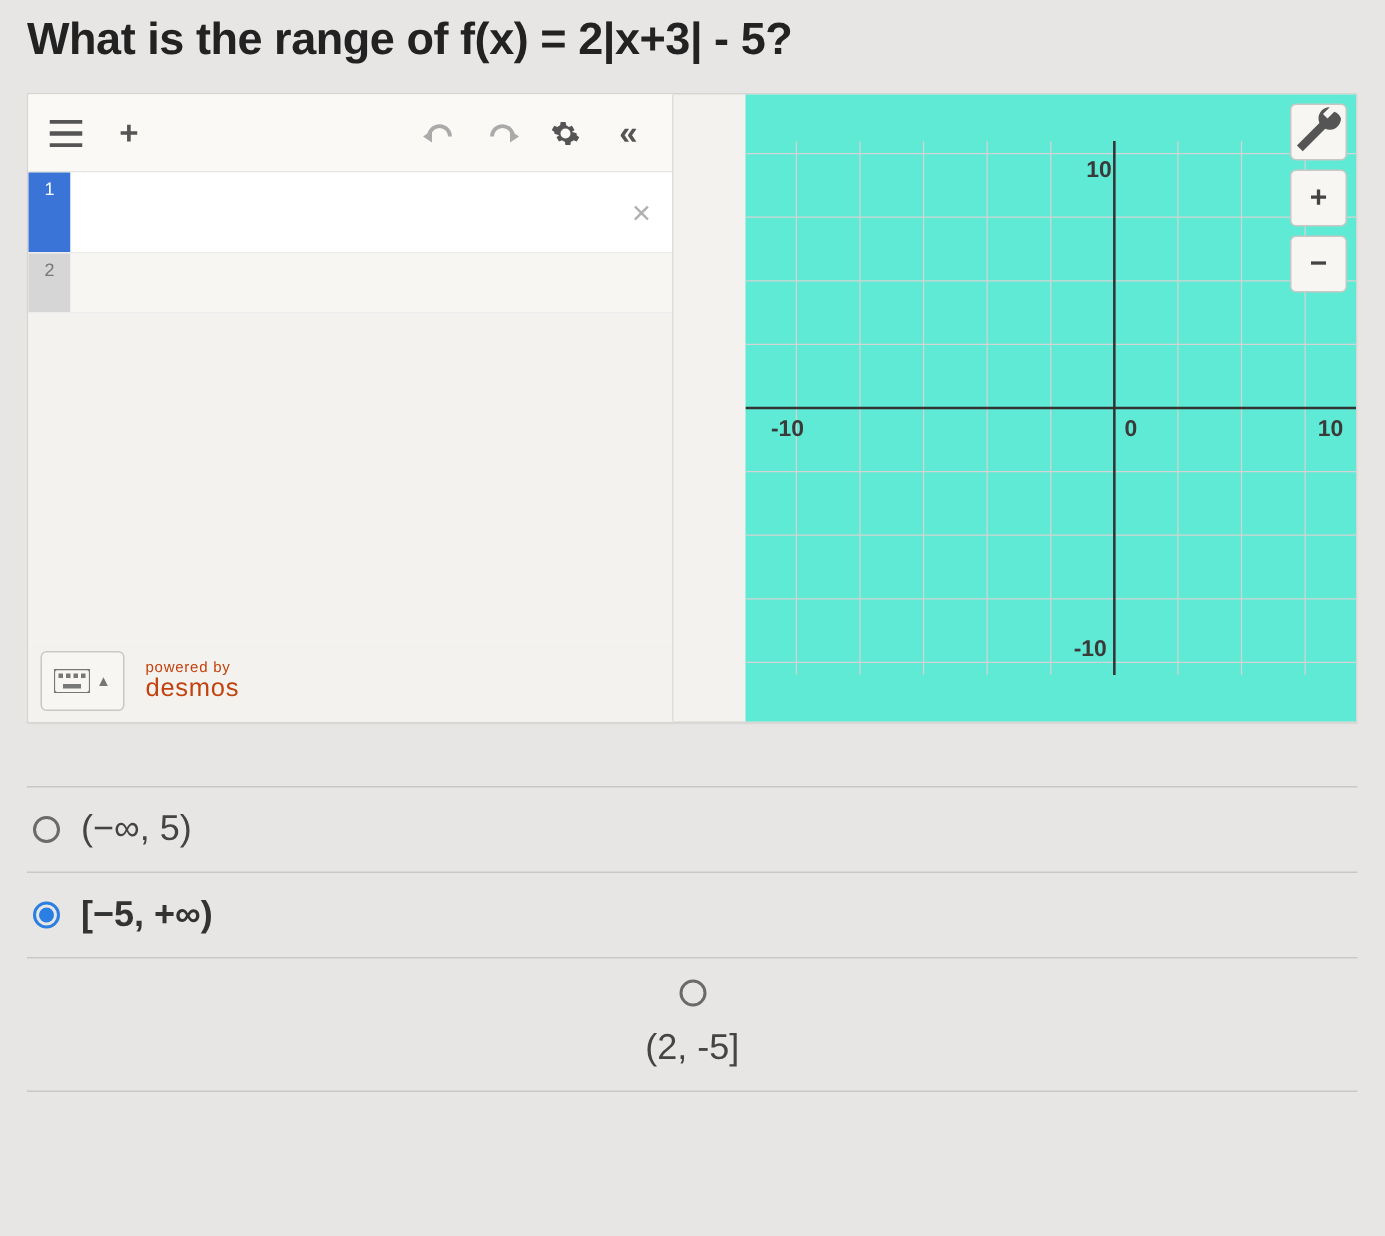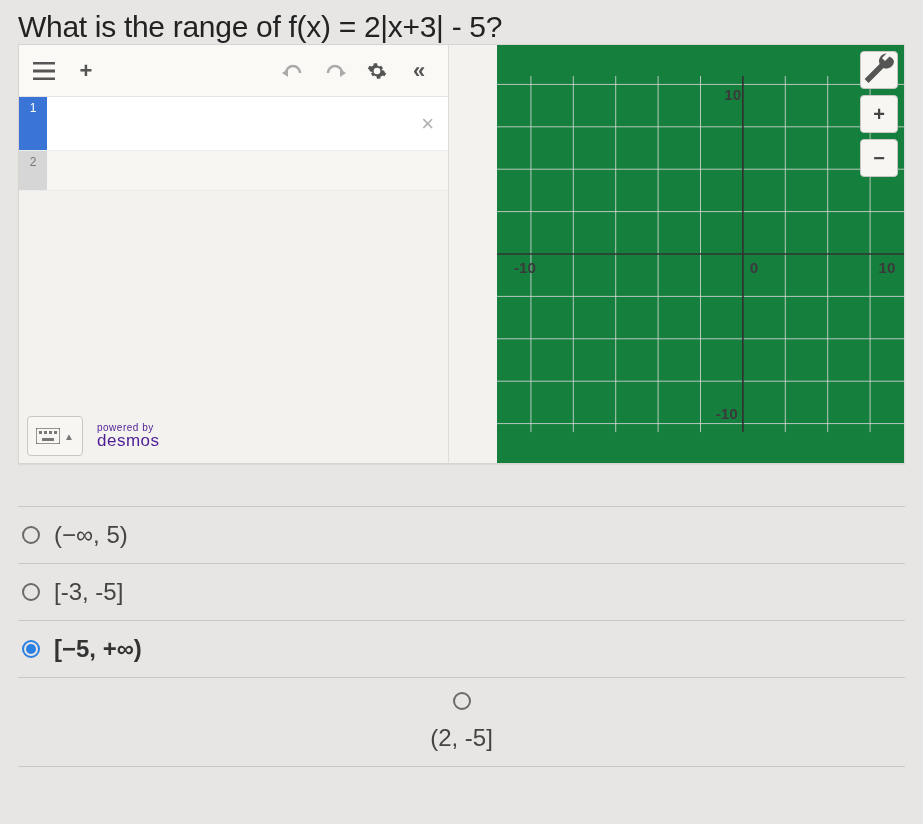--- a/index.html
+++ b/index.html
@@ -6,21 +6,22 @@
   body {
     font-family: Arial, "Helvetica Neue", sans-serif;
     background: #e8e6e4;
     width: 923px;
     height: 824px;
     padding: 10px 18px;
     color: #222;
   }
   .question {
     font-size: 30px;
-    font-weight: 400;
+    font-weight: 700;
+    margin-bottom: 18px;
     letter-spacing: -0.3px;
   }
   .widget {
     display: flex;
     height: 420px;
     background: #f4f2ef;
     border: 1px solid #d8d5d1;
     position: relative;
     box-shadow: 0 1px 1px rgba(0,0,0,0.05);
   }
@@ -100,29 +101,29 @@
     border: 1px solid #c9c7c3;
     border-radius: 4px;
     display:flex;
     align-items:center;
     justify-content:center;
     background:#f8f6f3;
     gap:4px;
     color:#555;
   }
   .desmos-logo {
-    color:#4c1d95;
+    color:#c2410c;
     letter-spacing: 0.5px;
   }
   .desmos-logo .pow { font-size: 10px; display:block; margin-bottom: -2px;}
   .desmos-logo .name { font-size: 17px; font-weight: 400; }
   .graph-panel {
     flex: 1;
     position: relative;
-    background: #15803d;
+    background: #5eead4;
     margin-left: 48px;
   }
   .graph-panel svg { width: 100%; height: 100%; }
   .right-ctrls {
     position: absolute;
     right: 6px;
     top: 6px;
     display:flex;
     flex-direction:column;
     gap: 6px;
@@ -276,24 +277,20 @@
     </div>
   </div>
 </div>
 
 <div class="answers">
   <div class="answer-row">
     <span class="radio"></span>
     <span>(−∞, 5)</span>
   </div>
   <div class="answer-row">
-    <span class="radio"></span>
-    <span>[-3, -5]</span>
-  </div>
-  <div class="answer-row">
     <span class="radio selected">
         <span class="dot"></span>
       </span>
     <span style="font-weight:600;color:#333">[−5, +∞)</span>
   </div>
   <div class="answer-row">
     <span class="radio"></span>
     <span>(2, -5]</span>
   </div>
 </div>

